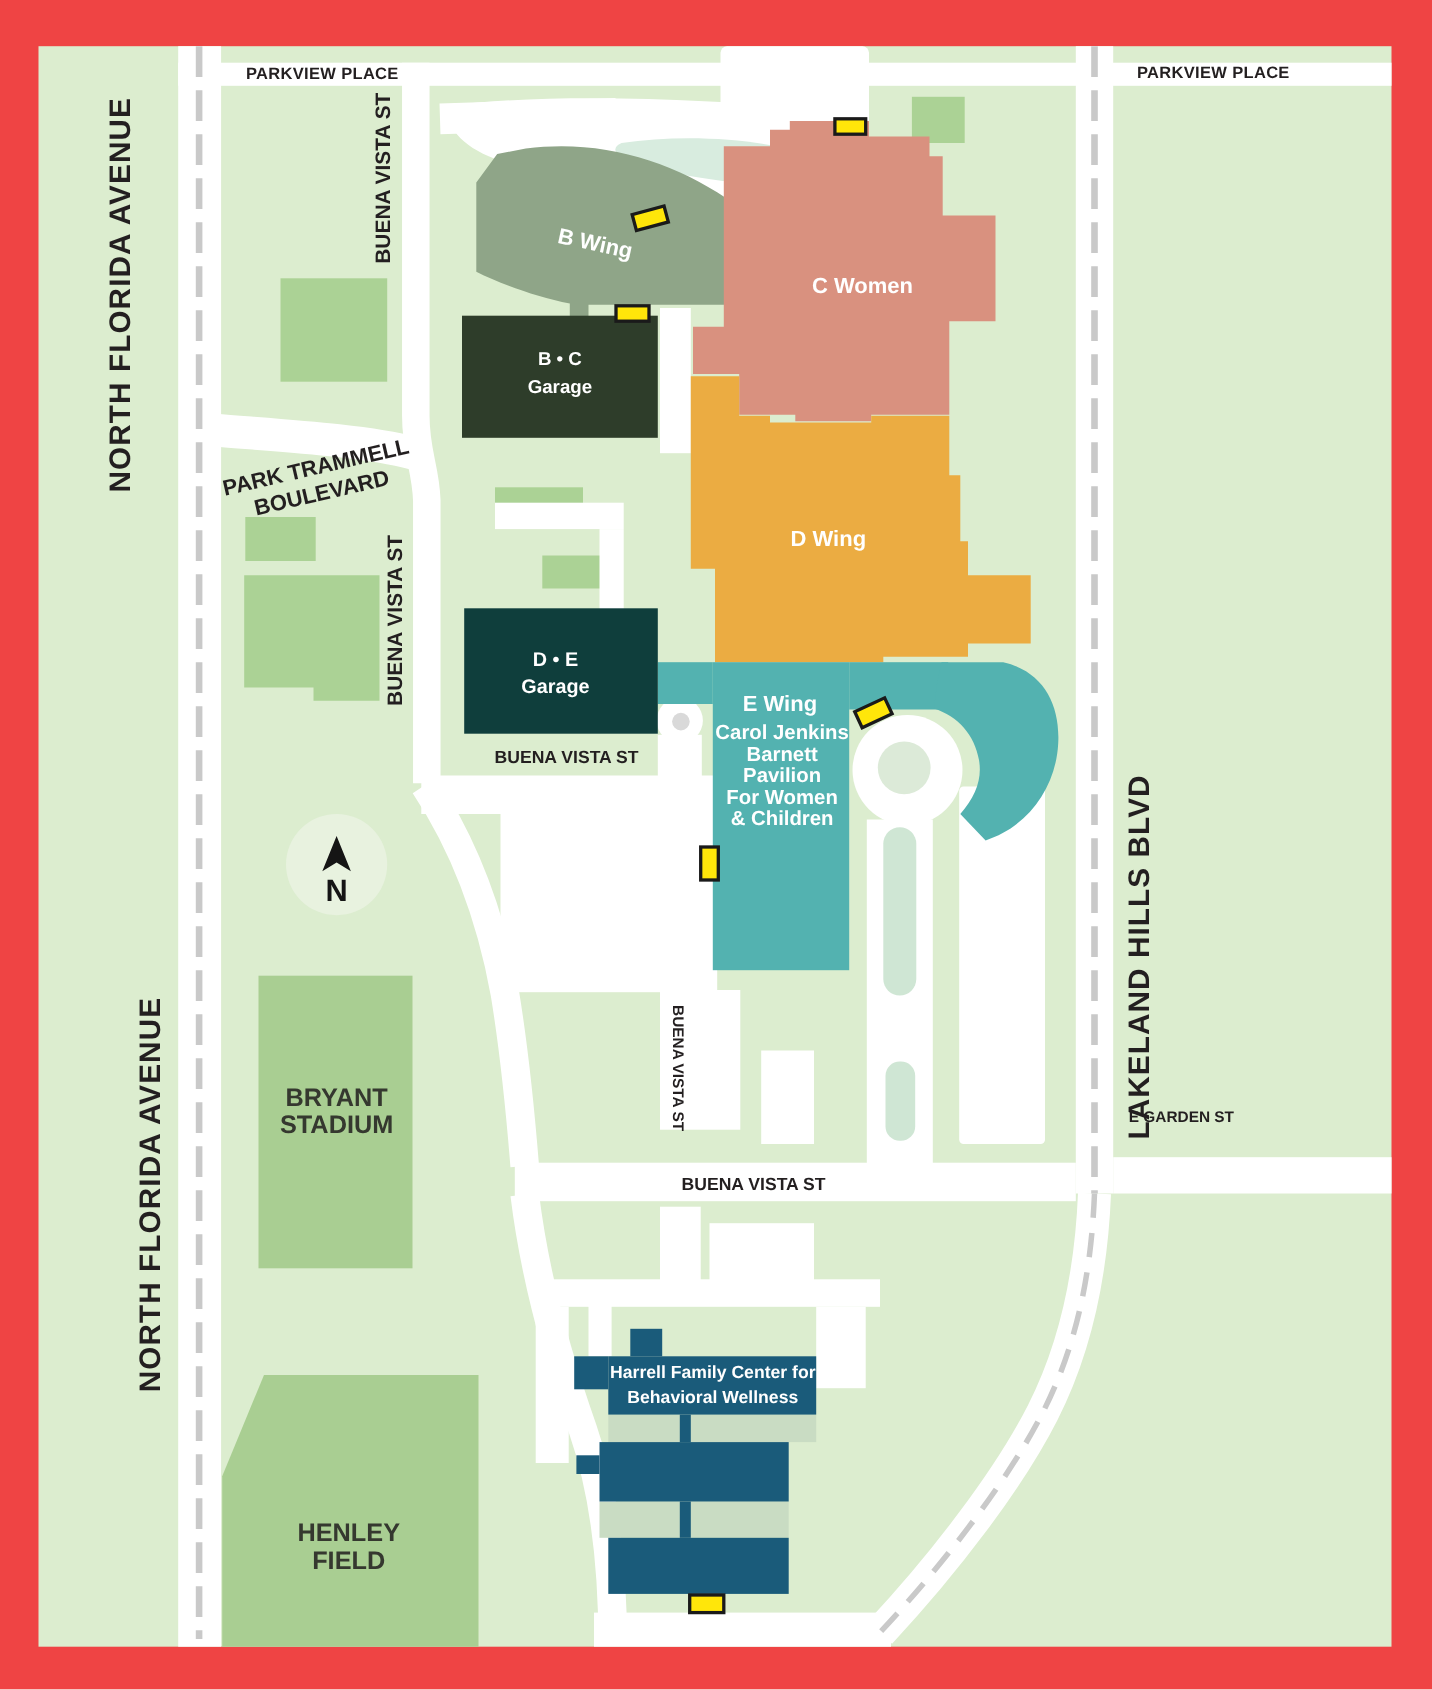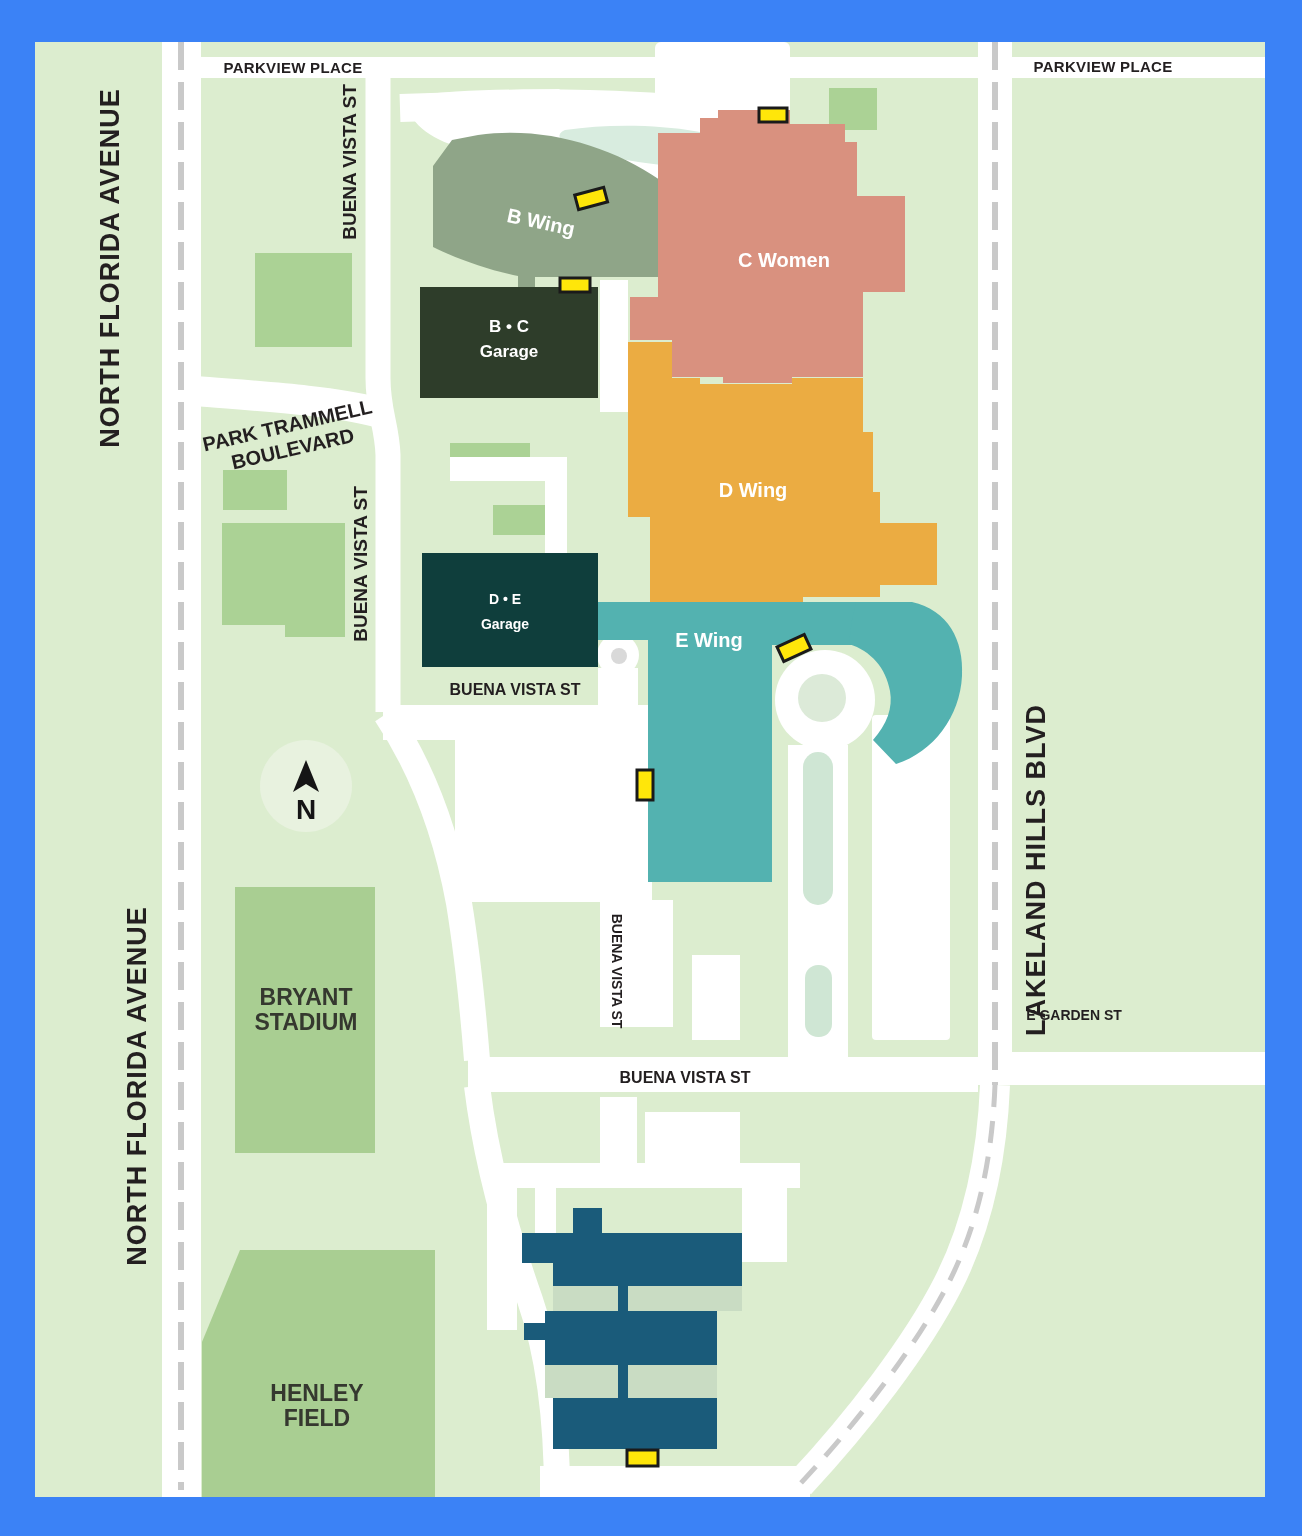--- a/index.html
+++ b/index.html
@@ -1,16 +1,16 @@
 <!DOCTYPE html>
 <html><head>
 <meta charset="utf-8">
 <style>
   html,body{margin:0;padding:0;background:#ffffff;}
-  .map{position:relative;width:1302px;height:1536px;background:#3b82f6;overflow:hidden;
+  .map{position:relative;width:1302px;height:1536px;background:#ef4444;overflow:hidden;
        font-family:"Liberation Sans","DejaVu Sans",sans-serif;}
   .map svg{position:absolute;left:0;top:0;}
   .lbl{position:absolute;white-space:nowrap;font-weight:700;color:#231F20;
        transform:translate(-50%,-50%);line-height:1;text-align:center;}
   .lbl.rot-ccw{transform:translate(-50%,-50%) rotate(-90deg);}
   .lbl.rot-cw{transform:translate(-50%,-50%) rotate(90deg);}
   .lbl.white{color:#ffffff;}
   .marker{stroke:#1a1a1a;stroke-width:3px;}
 </style>
 </head>
@@ -158,28 +158,39 @@
 </div>
 
 <div class="lbl rot-ccw" style="left:1036px;top:870px;font-size:27px;letter-spacing:1px;">LAKELAND HILLS BLVD</div>
 <div class="lbl" style="left:1074px;top:1015px;font-size:14px;">E GARDEN ST</div>
 
 <div class="lbl white" style="left:541px;top:222px;font-size:20px;transform:translate(-50%,-50%) rotate(12deg);">B Wing</div>
 <div class="lbl white" style="left:784px;top:260px;font-size:20px;">C Women</div>
 <div class="lbl white" style="left:753px;top:490px;font-size:20px;">D Wing</div>
 
 <div class="lbl white" style="left:709px;top:640px;font-size:20px;">E Wing</div>
+<div class="lbl white" style="left:711px;top:705px;font-size:18.5px;line-height:19.5px;">
+  <div>Carol Jenkins</div>
+  <div>Barnett</div>
+  <div>Pavilion</div>
+  <div>For Women</div>
+  <div>&amp; Children</div>
+</div>
 
 <div class="lbl white" style="left:509px;top:339px;font-size:17px;line-height:25px;">
   <div>B • C</div>
   <div>Garage</div>
 </div>
-<div class="lbl white" style="left:505px;top:612px;font-size:14px;line-height:25px;">
+<div class="lbl white" style="left:505px;top:612px;font-size:18px;line-height:25px;">
   <div>D • E</div>
   <div>Garage</div>
+</div>
+<div class="lbl white" style="left:648px;top:1260px;font-size:16px;line-height:22px;">
+  <div>Harrell Family Center for</div>
+  <div>Behavioral Wellness</div>
 </div>
 
 <div class="lbl" style="left:306px;top:1010px;font-size:23px;line-height:25px;color:#35382F;">
   <div>BRYANT</div>
   <div>STADIUM</div>
 </div>
 <div class="lbl" style="left:317px;top:1406px;font-size:23px;line-height:25px;color:#35382F;">
   <div>HENLEY</div>
   <div>FIELD</div>
 </div>

